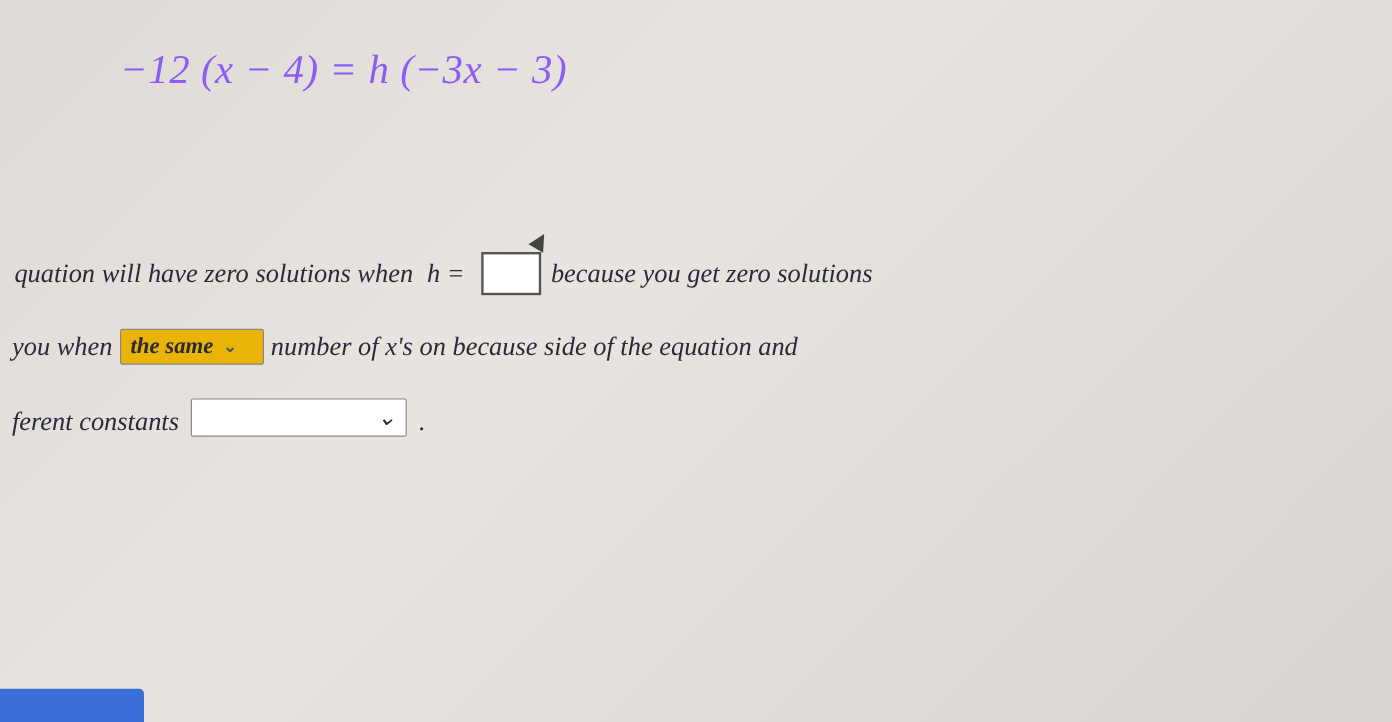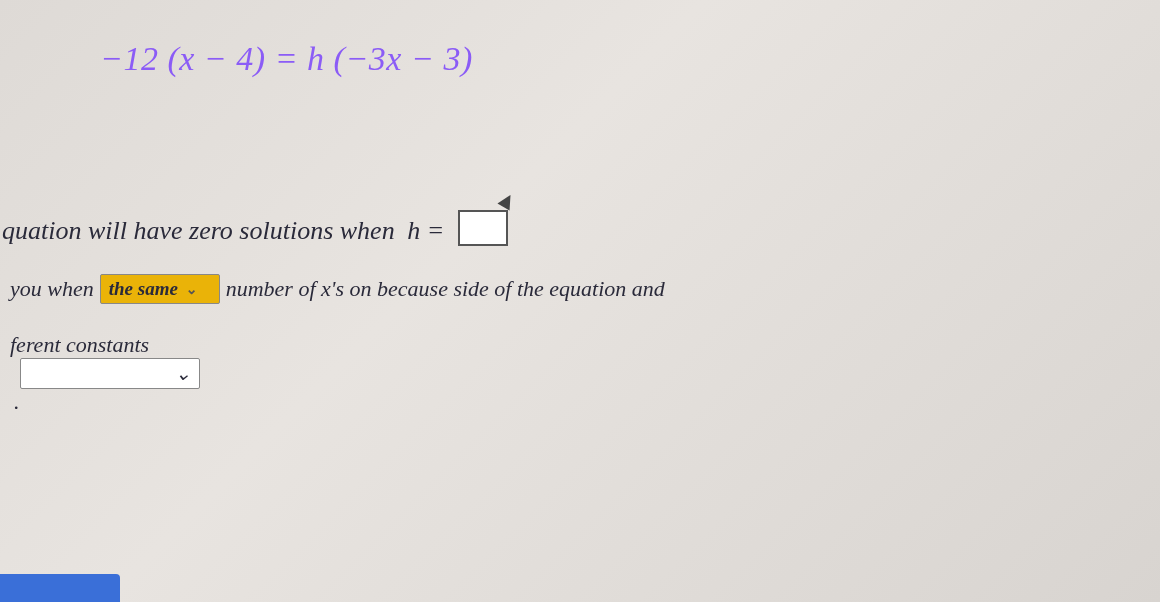--- a/index.html
+++ b/index.html
@@ -35,26 +35,26 @@
     .question-section {
       position: absolute;
       top: 210px;
       left: 0;
       right: 0;
       padding: 0 0 0 0;
     }
 
     .line1 {
       display: flex;
-      align-items: flex-end;
-      font-size: 26px;
+      align-items: center;
+      font-size: 22px;
       color: #2a2a3a;
       font-style: italic;
       margin-bottom: 28px;
-      padding-left: 2px;
+      padding-left: 12px;
     }
 
     .h-input-box {
       display: inline-block;
       width: 50px;
       height: 36px;
       border: 2px solid #555;
       background: white;
       margin: 0 8px;
       vertical-align: middle;
@@ -102,26 +102,25 @@
 
     .dropdown-select .chevron {
       margin-left: 8px;
       font-style: normal;
       font-size: 14px;
       color: #555;
     }
 
     .line3 {
       display: flex;
-      align-items: flex-start;
+      align-items: flex-end;
       font-size: 22px;
       color: #2a2a3a;
       font-style: italic;
       padding-left: 10px;
-      flex-direction: column;
     }
 
     .dropdown-select2 {
       display: inline-flex;
       align-items: center;
       background: white;
       border: 1.5px solid #888;
       border-radius: 2px;
       padding: 3px 8px;
       margin: 0 6px;
@@ -166,20 +165,21 @@
   </div>
 
   <div class="question-section">
 
     <div class="line1">
       <span>quation will have zero solutions when</span>
       <span style="margin: 0 6px;">&nbsp;<i>h</i>&nbsp;=</span>
       <span class="h-input-box">
         <span class="cursor-arrow"></span>
       </span>
+      <span>because you get zero solutions</span>
     </div>
 
     <div class="line2">
       <span>you when</span>
       <span class="dropdown-select">
         <span>the same</span>
         <span class="chevron">⌄</span>
       </span>
       <span>number of x's on because side of the equation and</span>
     </div>

